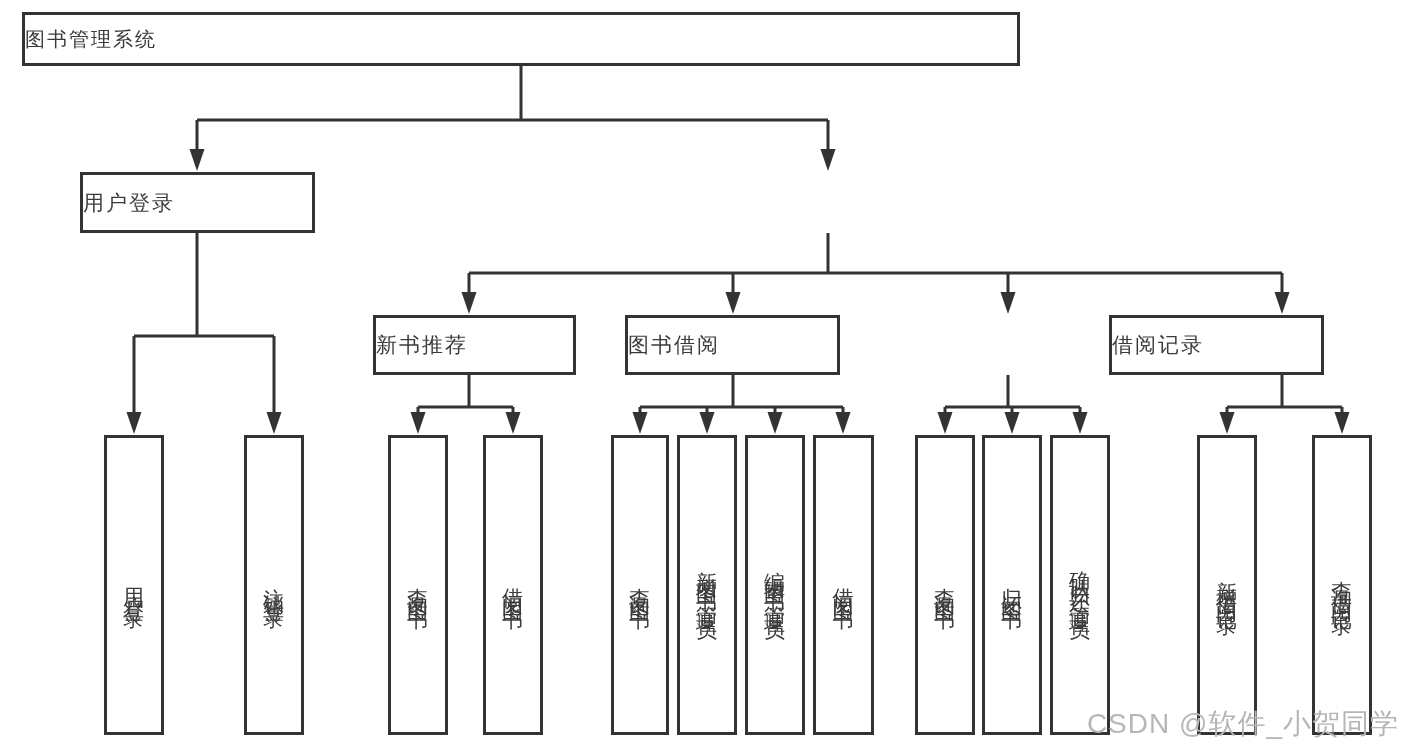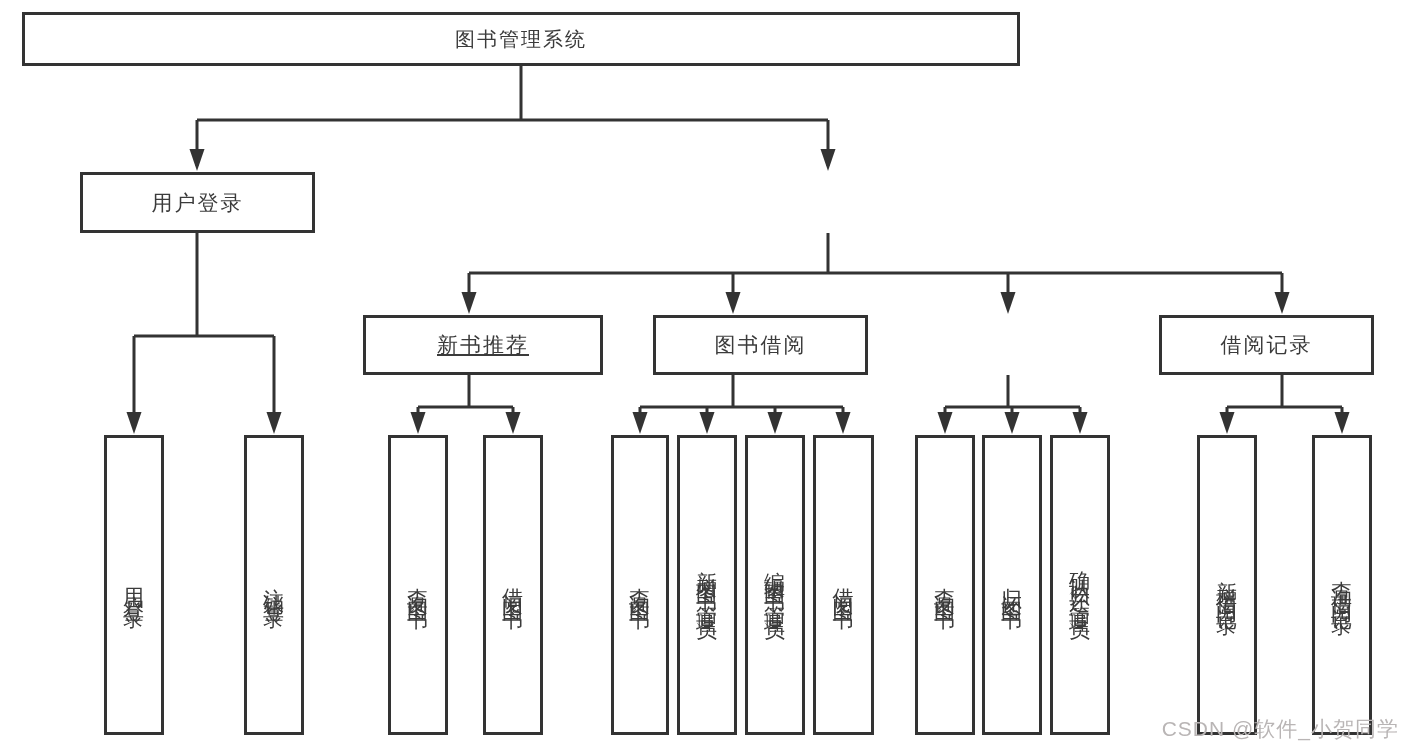--- a/index.html
+++ b/index.html
@@ -21,21 +21,21 @@
     top: 0;
     z-index: 0;
   }
   .node {
     position: absolute;
     box-sizing: border-box;
     background: #ffffff;
     border: 3px solid #333333;
     display: flex;
     align-items: center;
-    justify-content: center;
+    justify-content: flex-start;
     color: #3b3b3b;
     font-size: 21px;
     letter-spacing: 2px;
     z-index: 1;
     white-space: nowrap;
   }
   .node.root {
     font-size: 20px;
   }
   .leaf {
@@ -57,21 +57,21 @@
     text-orientation: mixed;
     letter-spacing: 7px;
     line-height: 1;
   }
   #watermark {
     position: absolute;
     right: 6px;
     bottom: 4px;
     z-index: 3;
     color: #b9b5b5;
-    font-size: 21px;
+    font-size: 28px;
     letter-spacing: 1px;
     white-space: nowrap;
   }
 </style>
 </head>
 <body>
 
 <div id="canvas">
 
   <svg id="connector-svg" width="1405" height="747" viewBox="0 0 1405 747">
@@ -122,27 +122,27 @@
   </svg>
 
   <div class="node root" style="left:22px; top:12px; width:998px; height:54px;">
     <span>图书管理系统</span>
   </div>
 
   <div class="node" style="left:80px; top:172px; width:235px; height:61px;">
     <span>用户登录</span>
   </div>
 
-  <div class="node" style="left:363px; top:315px; width:240px; height:60px;text-decoration:underline;">
+  <div class="node" style="left:373px; top:315px; width:203px; height:60px;">
     <span>新书推荐</span>
   </div>
-  <div class="node" style="left:625px; top:315px; width:215px; height:60px;margin-left:28px;">
+  <div class="node" style="left:625px; top:315px; width:215px; height:60px;">
     <span>图书借阅</span>
   </div>
-  <div class="node" style="left:1159px; top:315px; width:215px; height:60px;">
+  <div class="node" style="left:1109px; top:315px; width:215px; height:60px;">
     <span>借阅记录</span>
   </div>
 
   <div class="leaf" style="left:104px; width:60px;">
     <span class="vtext">用户登录</span>
   </div>
   <div class="leaf" style="left:244px; width:60px;">
     <span class="vtext">注销登录</span>
   </div>
 

